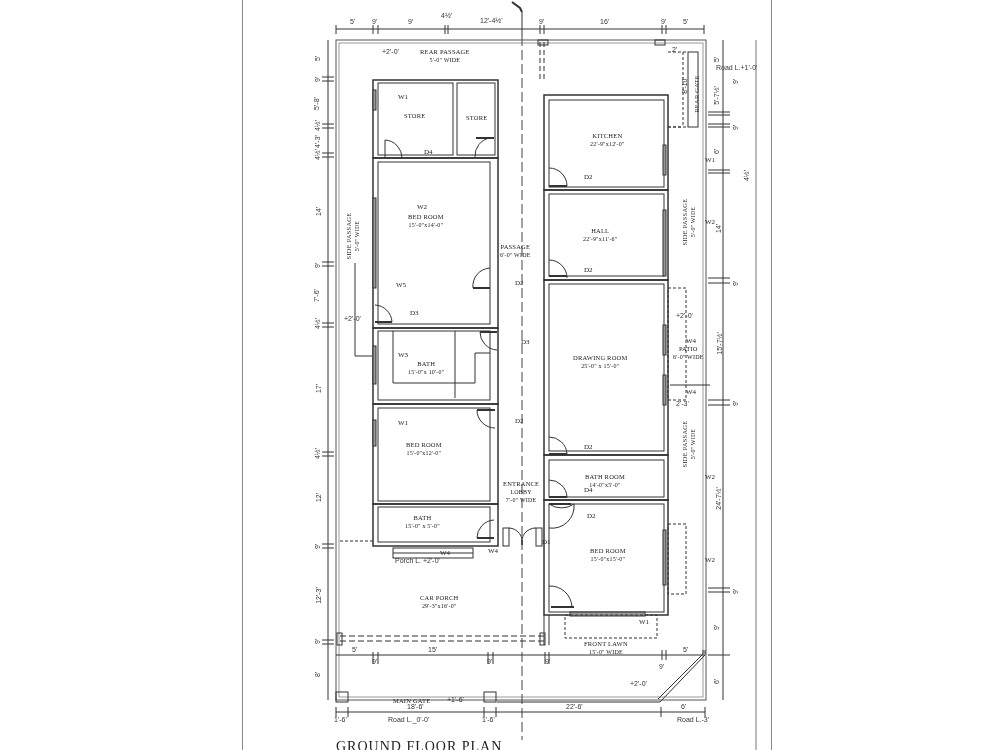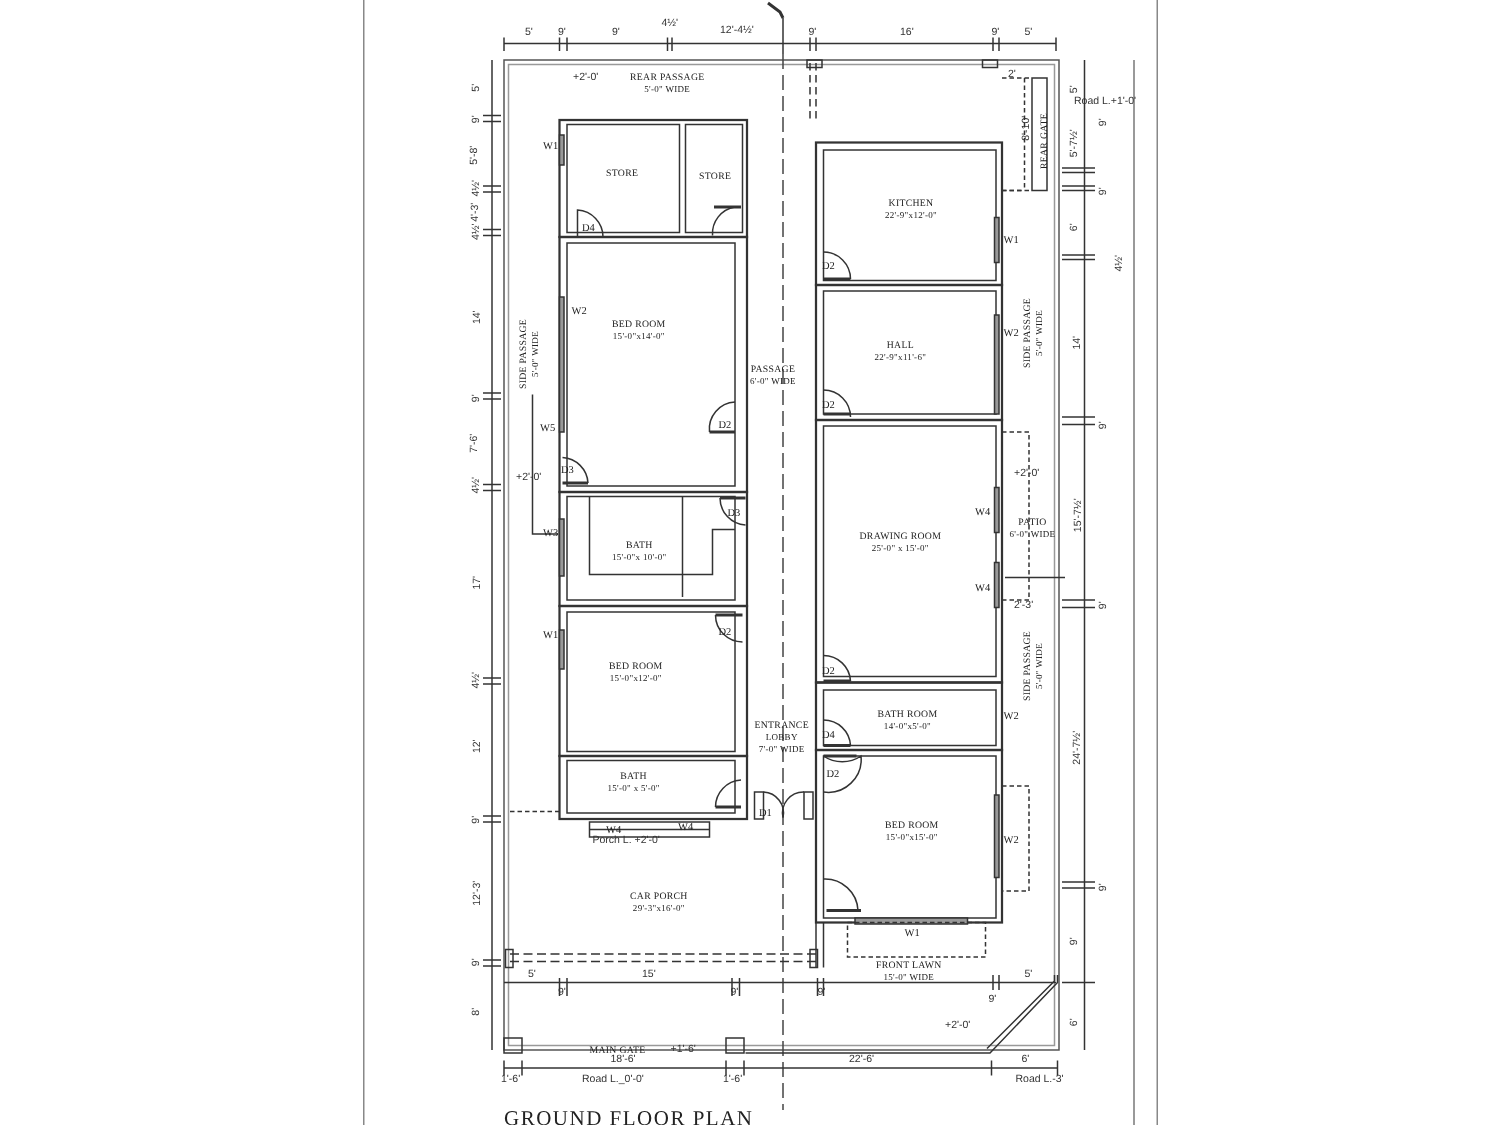--- a/index.html
+++ b/index.html
@@ -3,21 +3,21 @@
 <meta charset="utf-8">
 <style>
   html,body{margin:0;padding:0;background:#fff;}
   body{width:1000px;height:750px;position:relative;overflow:hidden;font-family:"Liberation Serif",serif;color:#222;}
   .sheet{position:absolute;left:242px;top:0;width:528px;height:750px;border-left:1px solid #888;border-right:1px solid #888;background:#fff;}
   svg{position:absolute;left:0;top:0;}
   .lbl{position:absolute;font-size:6.5px;line-height:8px;text-align:center;white-space:nowrap;letter-spacing:0.2px;}
   .lbl .sub{display:block;font-size:6px;}
   .dim{position:absolute;font-family:"Liberation Sans",sans-serif;font-size:7px;white-space:nowrap;color:#333;}
   .vert{transform:rotate(-90deg);transform-origin:center center;}
-  .tag{position:absolute;font-size:7px;white-space:nowrap;}
+  .tag{position:absolute;font-size:7px;white-space:nowrap;margin-left:36px;}
   .title{position:absolute;left:336px;top:739px;font-family:"Liberation Serif",serif;font-size:14px;letter-spacing:1px;color:#222;}
 </style>
 </head>
 <body>
 
 <div class="sheet"></div>
 
 <svg width="1000" height="750" viewBox="0 0 1000 750">
   <g fill="none" stroke="#333" stroke-width="1">
 

